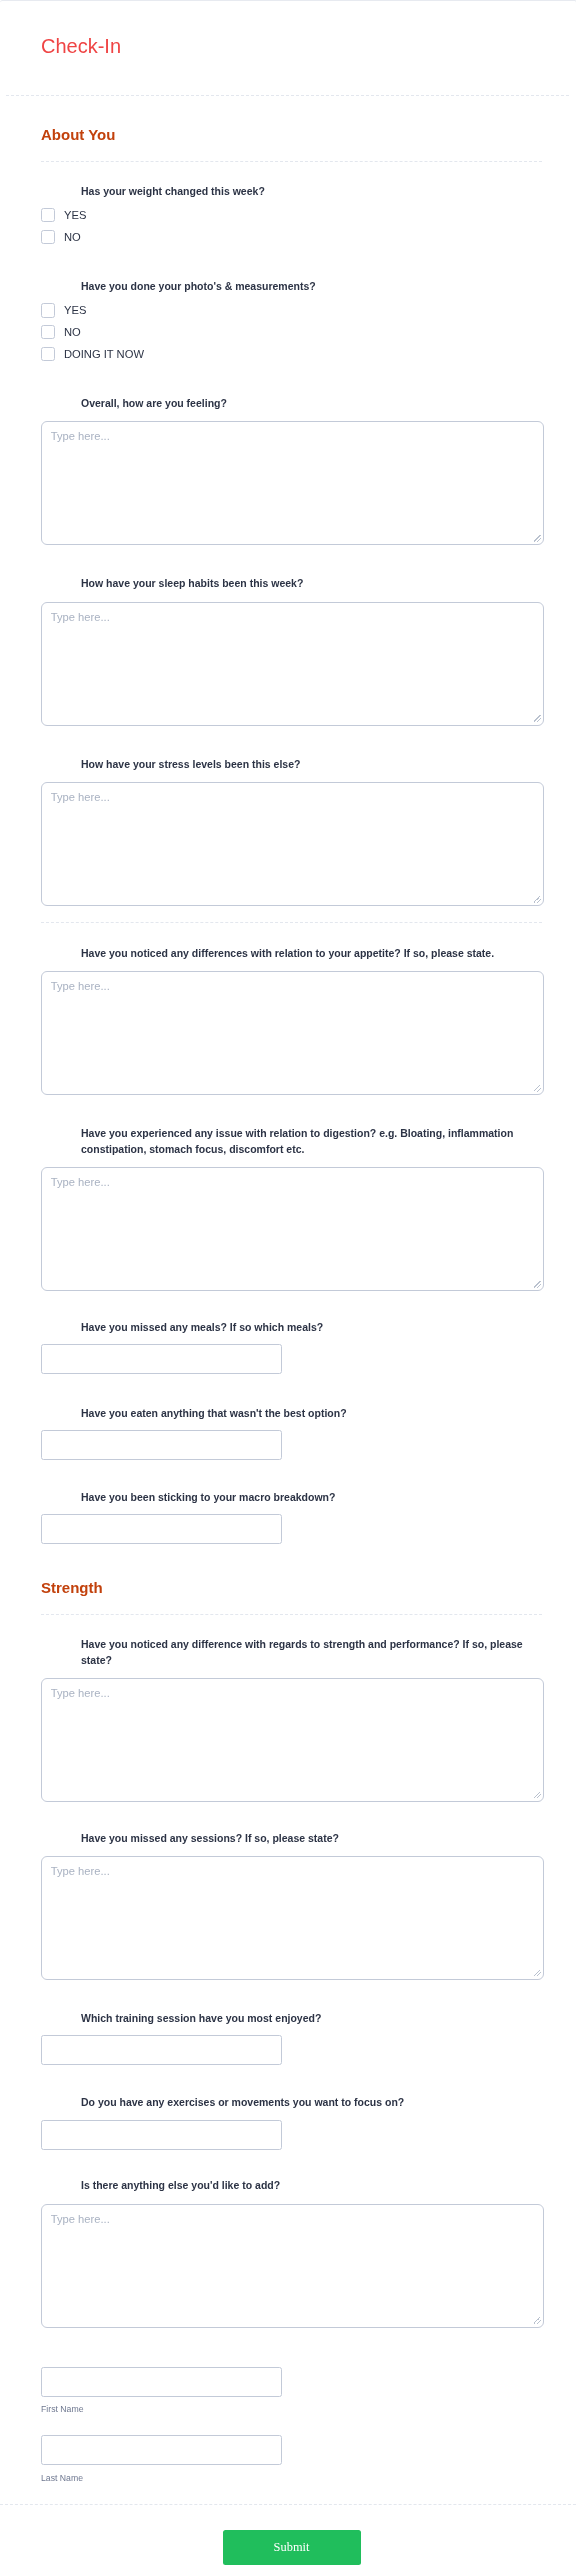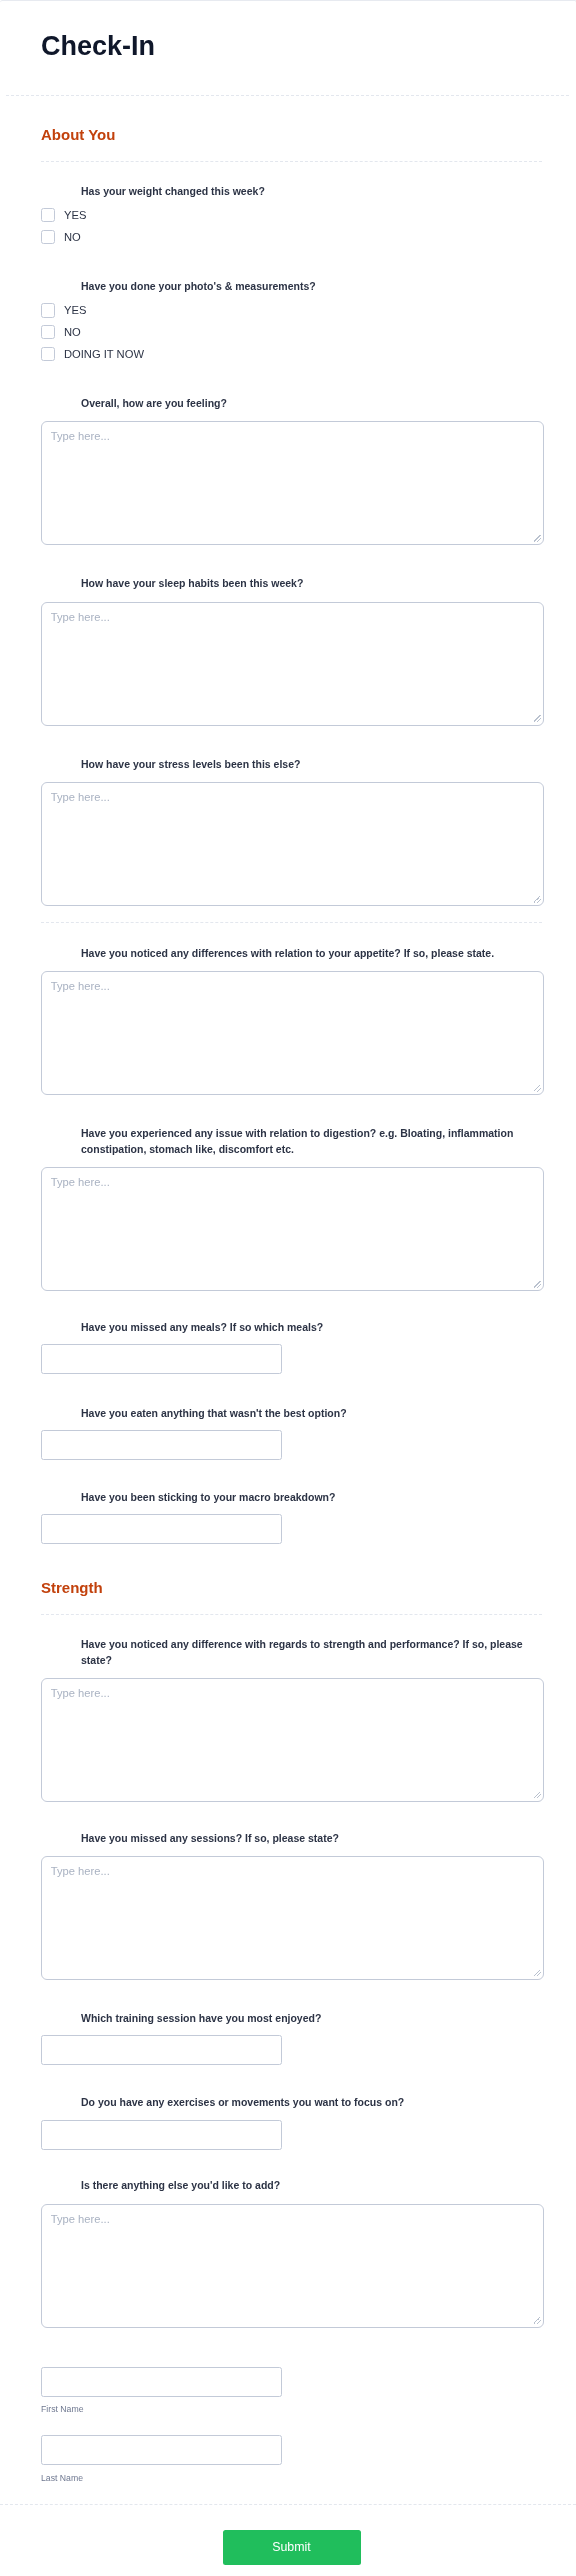--- a/index.html
+++ b/index.html
@@ -1,20 +1,20 @@
 <!DOCTYPE html>
 <html style="font-size:10px"><head>
 <meta charset="utf-8">
 <style>
   html,body{margin:0;padding:0;background:#ffffff;}
   body{width:577px;font-family:"Liberation Sans",sans-serif;color:#2c3345;}
   .card{box-sizing:border-box;width:577px;min-height:2576px;border-top:0.6px solid #e7eaf0;border-right:0.6px solid #e3e6ec;border-radius:2.5px 2.5px 0 0;background:#fff;}
   .content{padding:0 34px 32px 41px;}
 
-  .title{font-size:27px;font-weight:700;line-height:27px;margin:0;padding-top:32px;color:#0f172a;}
+  .title{font-size:20px;font-weight:400;line-height:27px;margin:0;padding-top:32px;color:#ef4444;}
   .divider{border-top:0.6px dashed #e3e7ee;height:0;}
   .header-divider{margin-top:35px;margin-left:-35px;margin-right:-27px;}
   .heading{font-size:15px;font-weight:700;line-height:18.6px;margin:0;color:#c2410c;}
   .section-divider{margin-top:16px;}
 
   .q{font-size:10.5px;font-weight:600;line-height:15.5px;color:#2c3345;padding-left:40px;}
 
   .mt14{margin-top:8.7px}.mt16{margin-top:10px}.mt33{margin-top:20.5px}
   .mt36{margin-top:22.3px}.mt40{margin-top:25px}.mt46{margin-top:28.5px}.mt48{margin-top:30px}
   .mt50{margin-top:31px}.mt52{margin-top:32px}.mt56{margin-top:35px}.mt57{margin-top:35px}
@@ -32,21 +32,21 @@
     background:linear-gradient(135deg,transparent 42%,#b9c1ce 42%,#b9c1ce 50%,transparent 50%,transparent 66%,#b9c1ce 66%,#b9c1ce 74%,transparent 74%);}
 
   .short{box-sizing:border-box;width:241px;height:30px;border:0.6px solid #c3cad8;border-radius:2.5px;padding:0 7.4px;font-family:"Liberation Sans",sans-serif;font-size:11.2px;color:#2c3345;outline:none;display:block;}
 
   .name-row{display:flex;gap:21px;flex-direction:column;}
   .name-col{display:flex;flex-direction:column;}
   .sublabel{margin-top:7.4px;font-size:8.7px;line-height:10.5px;color:#6f7890;}
 
   .bottom-divider{margin-left:-41px;margin-right:-34px;}
   .submit-row{display:flex;justify-content:center;}
-  .submit{width:138px;height:35px;border:none;border-radius:2.5px;background:#20be5c;color:#ffffff;font-family:Liberation Sans, sans-serif;font-size:12.4px;font-weight:500;cursor:pointer;}
+  .submit{width:138px;height:35px;border:none;border-radius:2.5px;background:#20be5c;color:#ffffff;font-family:Liberation Serif, serif;font-size:12.4px;font-weight:500;cursor:pointer;}
 </style>
 </head>
 <body>
 
 <div class="card">
   <div class="content">
 
     <h1 class="title">Check-In</h1>
     <div class="divider header-divider"></div>
 
@@ -100,21 +100,21 @@
     </div>
 
     <div class="divider section-divider"></div>
 
     <div class="q mt36">Have you noticed any differences with relation to your appetite? If so, please state.</div>
     <div class="ta-wrap mt16">
       <textarea class="ta" placeholder="Type here..." style=""></textarea>
       <div class="resize-handle"></div>
     </div>
 
-    <div class="q mt50">Have you experienced any issue with relation to digestion? e.g. Bloating, inflammation constipation, stomach like, discomfort etc.</div>
+    <div class="q mt50">Have you experienced any issue with relation to digestion? e.g. Bloating, inflammation constipation, stomach focus, discomfort etc.</div>
     <div class="ta-wrap mt16">
       <textarea class="ta" placeholder="Type here..." style=""></textarea>
       <div class="resize-handle"></div>
     </div>
 
     <div class="q mt46">Have you missed any meals? If so which meals?</div>
     <input type="text" class="short mt14" style="">
 
     <div class="q mt52">Have you eaten anything that wasn't the best option?</div>
     <input type="text" class="short mt14" style="">

